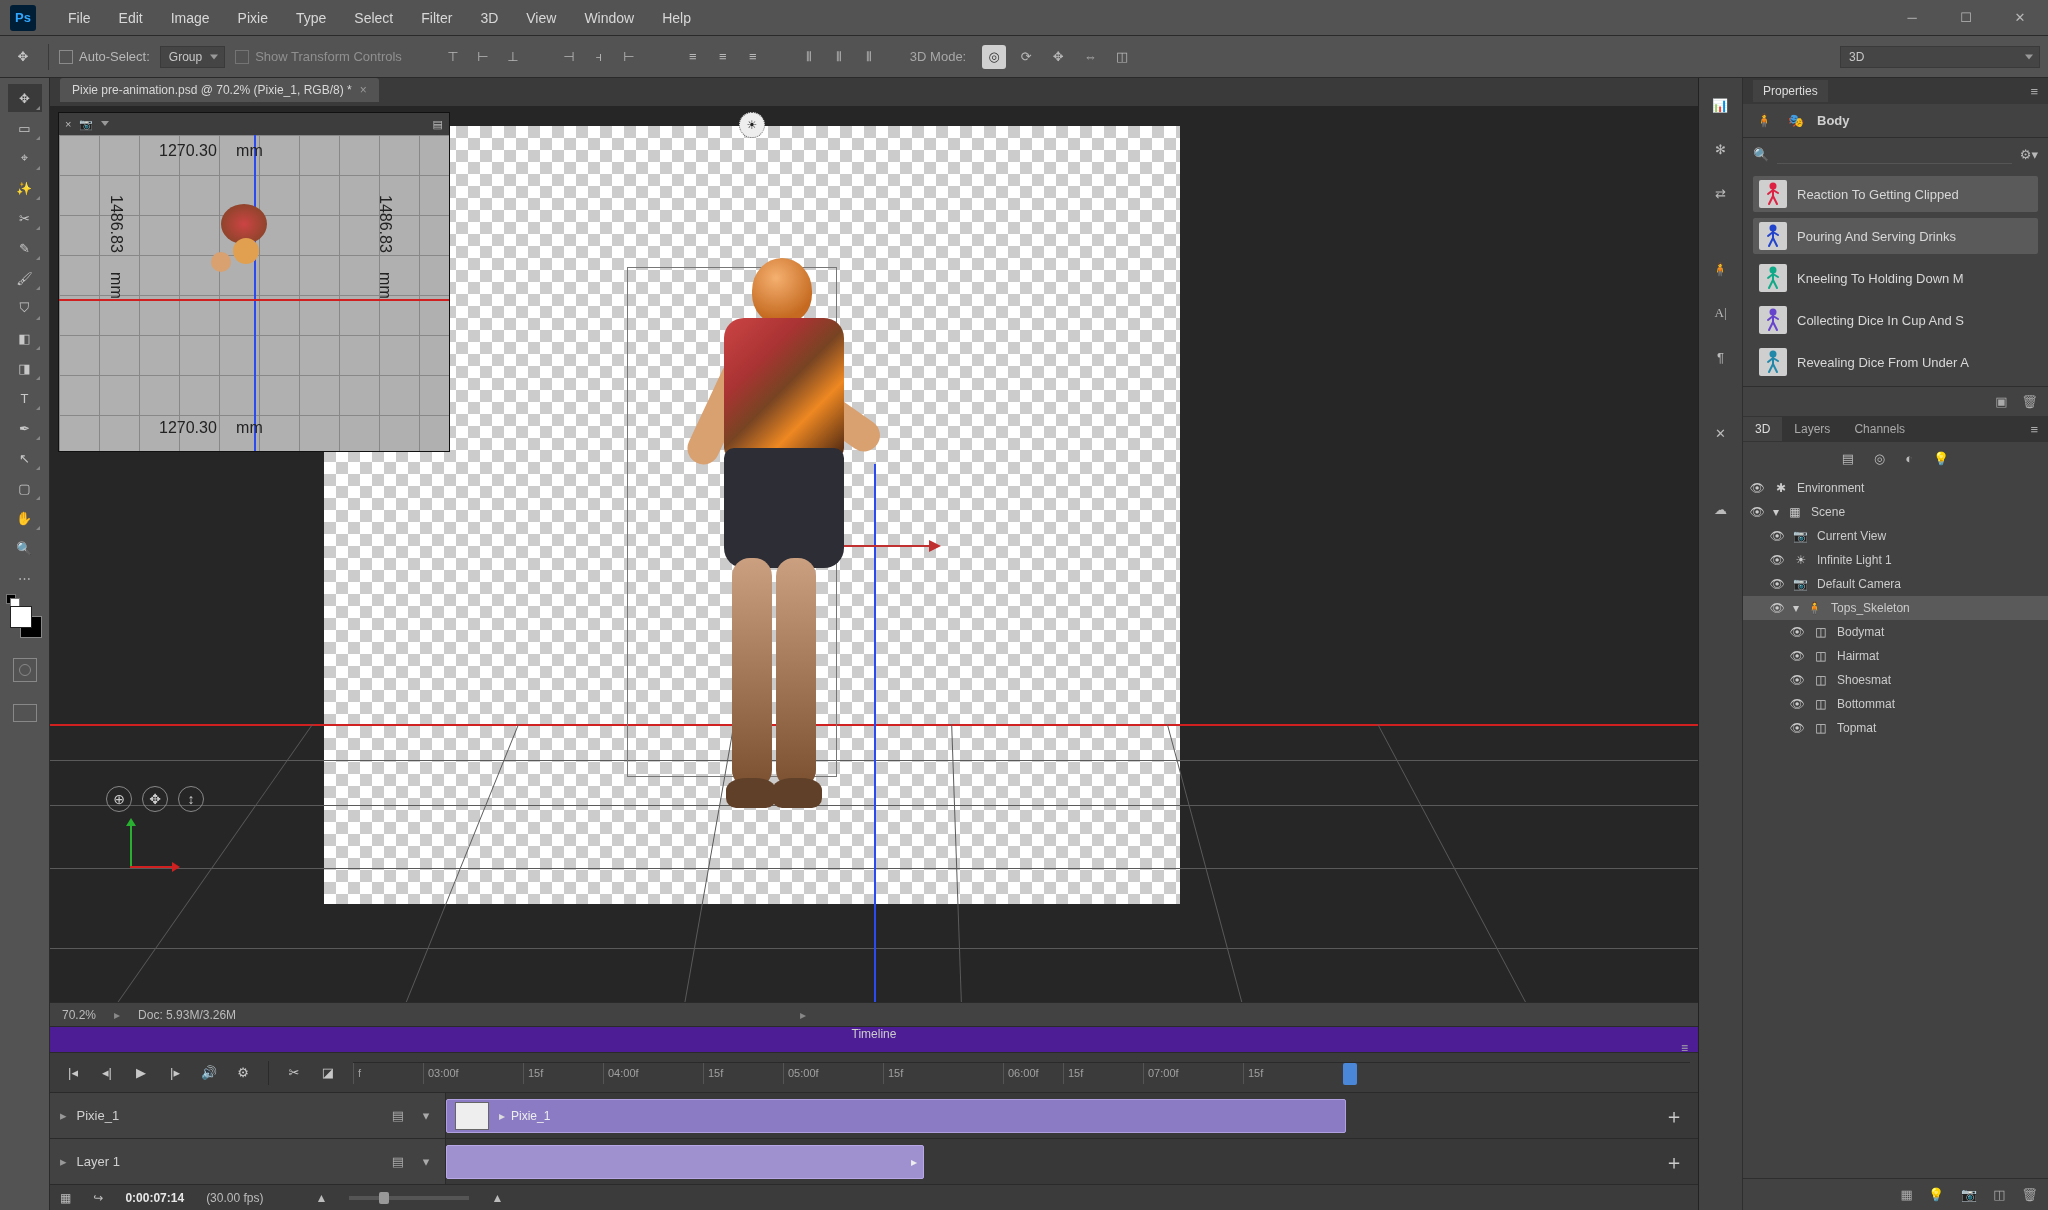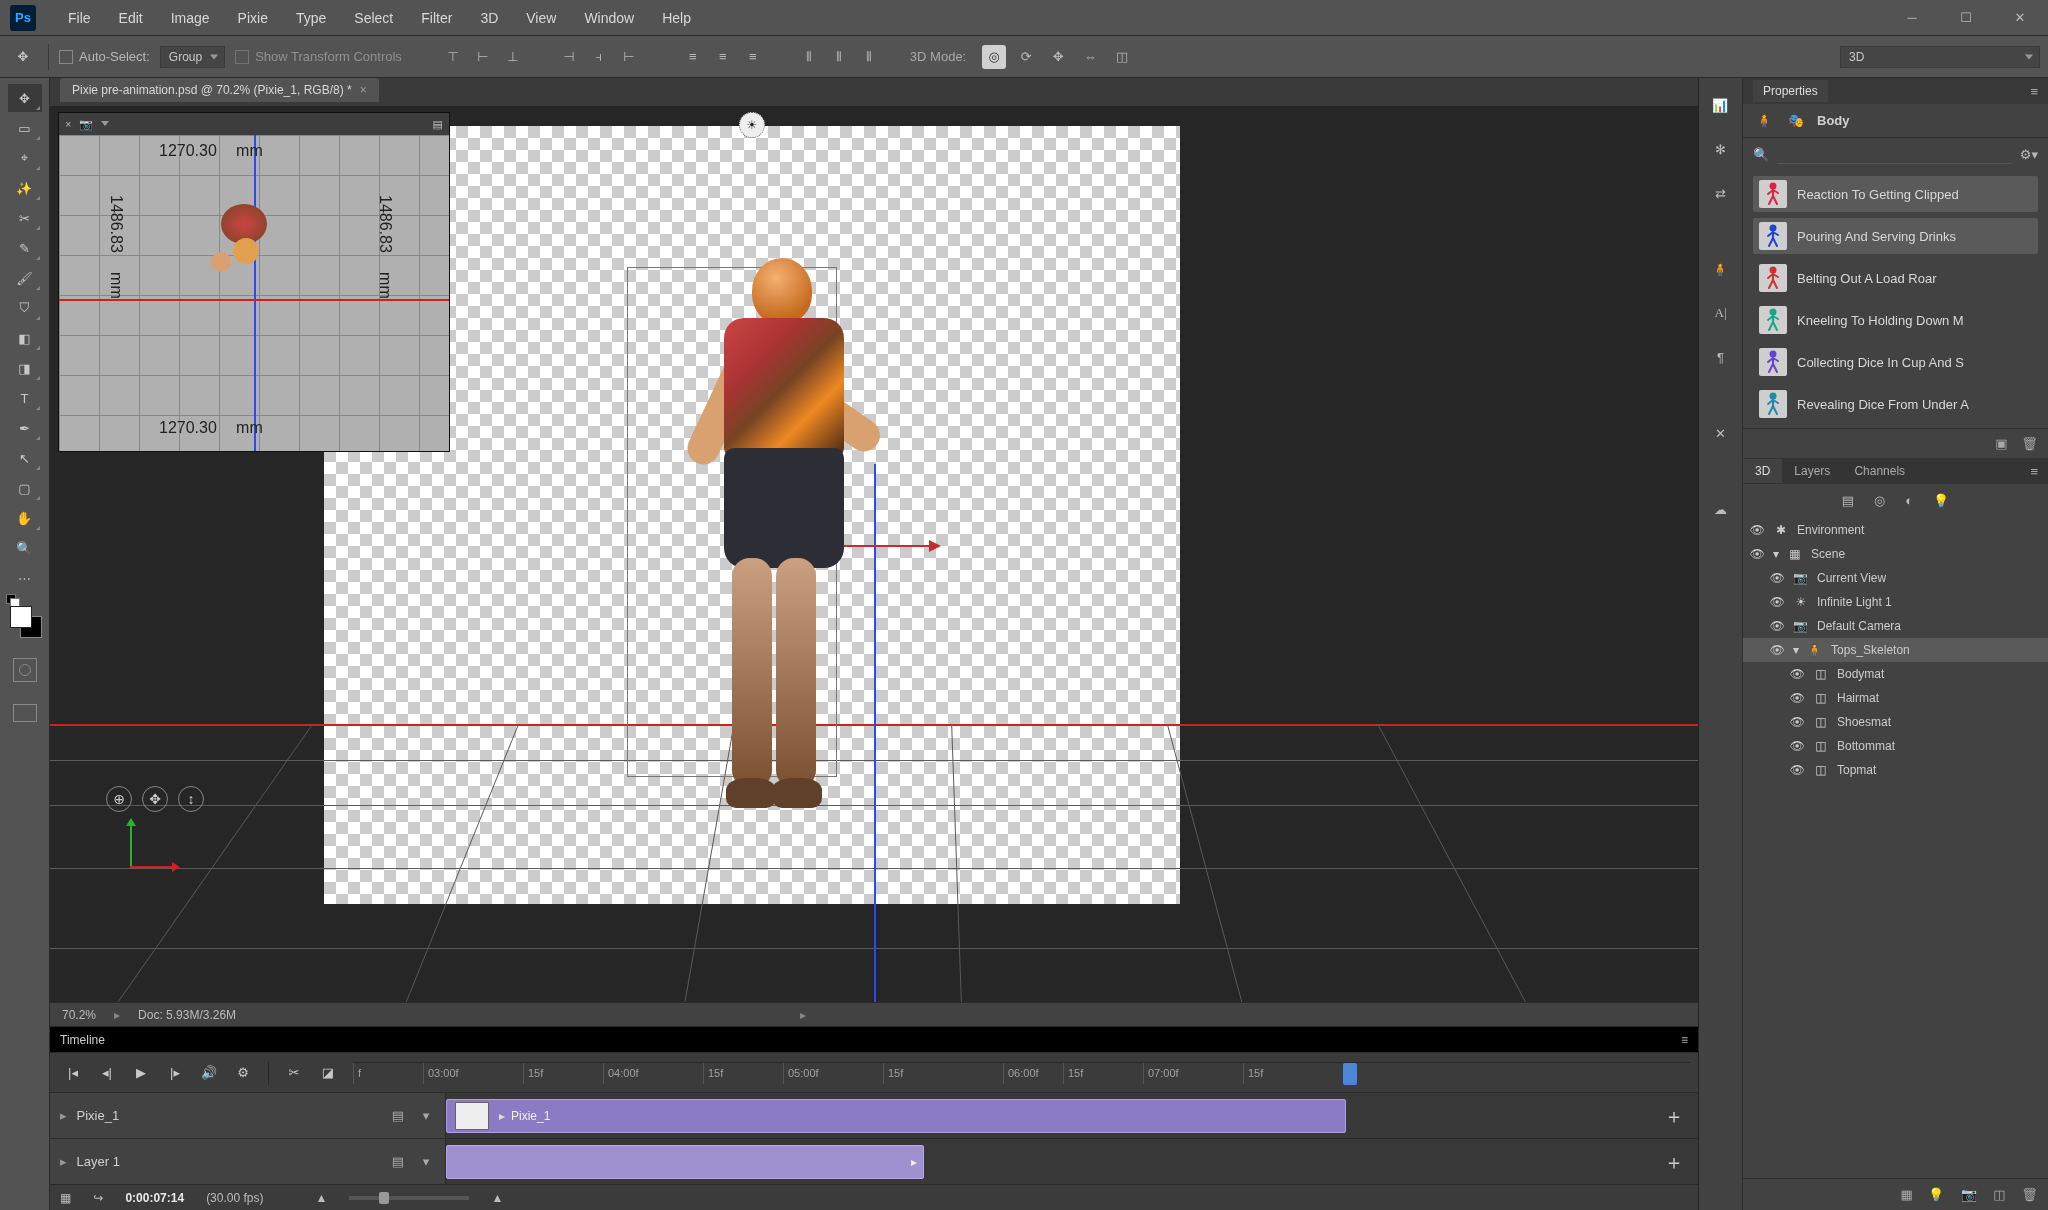--- a/index.html
+++ b/index.html
@@ -112,21 +112,21 @@
 .mini-axes .h{position:absolute;left:12px;bottom:8px;height:2px;width:44px;background:#d02020;}
 .mini-axes .h::after{content:"";position:absolute;right:-6px;top:-4px;border-top:5px solid transparent;border-bottom:5px solid transparent;border-left:8px solid #d02020;}
 .nav-widgets{position:absolute;left:56px;bottom:190px;display:flex;gap:10px;color:#ccc;}
 .nav-widgets .w{width:26px;height:26px;border:1px solid #888;border-radius:50%;display:flex;align-items:center;justify-content:center;font-size:14px;}
 
 
 .status{height:24px;background:#424242;display:flex;align-items:center;padding:0 12px;gap:18px;font-size:12px;color:#bcbcbc;border-top:1px solid #2a2a2a;}
 .status .chev{color:#888;}
 
 
-.tl-head{height:26px;background:#000000;padding:0 10px;display:flex;align-items:center;border-top:1px solid #2a2a2a;font-size:12px;color:#ccc;}
+.tl-head{height:26px;background:#4c1d95;padding:0 10px;display:flex;align-items:center;border-top:1px solid #2a2a2a;font-size:12px;color:#ccc;flex-direction:column;}
 .tl-ctrl{height:40px;background:#3b3b3b;display:flex;align-items:center;padding:0 8px;gap:4px;border-top:1px solid #2a2a2a;}
 .tl-btn{width:30px;height:26px;display:flex;align-items:center;justify-content:center;color:#c8c8c8;}
 .tl-sep{width:1px;height:24px;background:#2a2a2a;margin:0 6px;}
 .ruler{height:22px;background:#3b3b3b;position:relative;border-top:1px solid #2a2a2a;font-size:11px;color:#a0a0a0;}
 .ruler .tick{position:absolute;top:0;height:100%;border-left:1px solid #555;padding-left:4px;line-height:20px;}
 .playhead{position:absolute;top:0;width:14px;height:22px;background:#4a87d8;border-radius:2px;}
 .tracks{background:#383838;}
 .track-row{height:46px;display:flex;align-items:center;border-top:1px solid #2a2a2a;position:relative;}
 .track-left{width:396px;display:flex;align-items:center;padding:0 10px;gap:10px;background:#424242;height:100%;border-right:1px solid #2a2a2a;}
 .track-left .caret{color:#999;}
@@ -496,35 +496,20 @@
                     <line x1="10" y1="14" x2="6" y2="22"></line>
                     <line x1="10" y1="14" x2="14" y2="22"></line>
                   </g>
                 </svg>
               </div>
               <div class="anim-name">Pouring And Serving Drinks</div>
             </div>
             <div class="anim-item">
               <div class="anim-thumb">
                 <svg viewBox="0 0 20 24">
-                  <g stroke="#c33" stroke-width="2" fill="none" stroke-linecap="round">
-                    <circle cx="10" cy="4" r="2.5" fill="#c33"></circle>
-                    <line x1="10" y1="6" x2="10" y2="14"></line>
-                    <line x1="10" y1="8" x2="5" y2="12"></line>
-                    <line x1="10" y1="8" x2="15" y2="11"></line>
-                    <line x1="10" y1="14" x2="6" y2="22"></line>
-                    <line x1="10" y1="14" x2="14" y2="22"></line>
-                  </g>
-                </svg>
-              </div>
-              <div class="anim-name">Belting Out A Load Roar</div>
-            </div>
-            <div class="anim-item">
-              <div class="anim-thumb">
-                <svg viewBox="0 0 20 24">
                   <g stroke="#1a8" stroke-width="2" fill="none" stroke-linecap="round">
                     <circle cx="10" cy="4" r="2.5" fill="#1a8"></circle>
                     <line x1="10" y1="6" x2="10" y2="14"></line>
                     <line x1="10" y1="8" x2="5" y2="12"></line>
                     <line x1="10" y1="8" x2="15" y2="11"></line>
                     <line x1="10" y1="14" x2="6" y2="22"></line>
                     <line x1="10" y1="14" x2="14" y2="22"></line>
                   </g>
                 </svg>
               </div>

